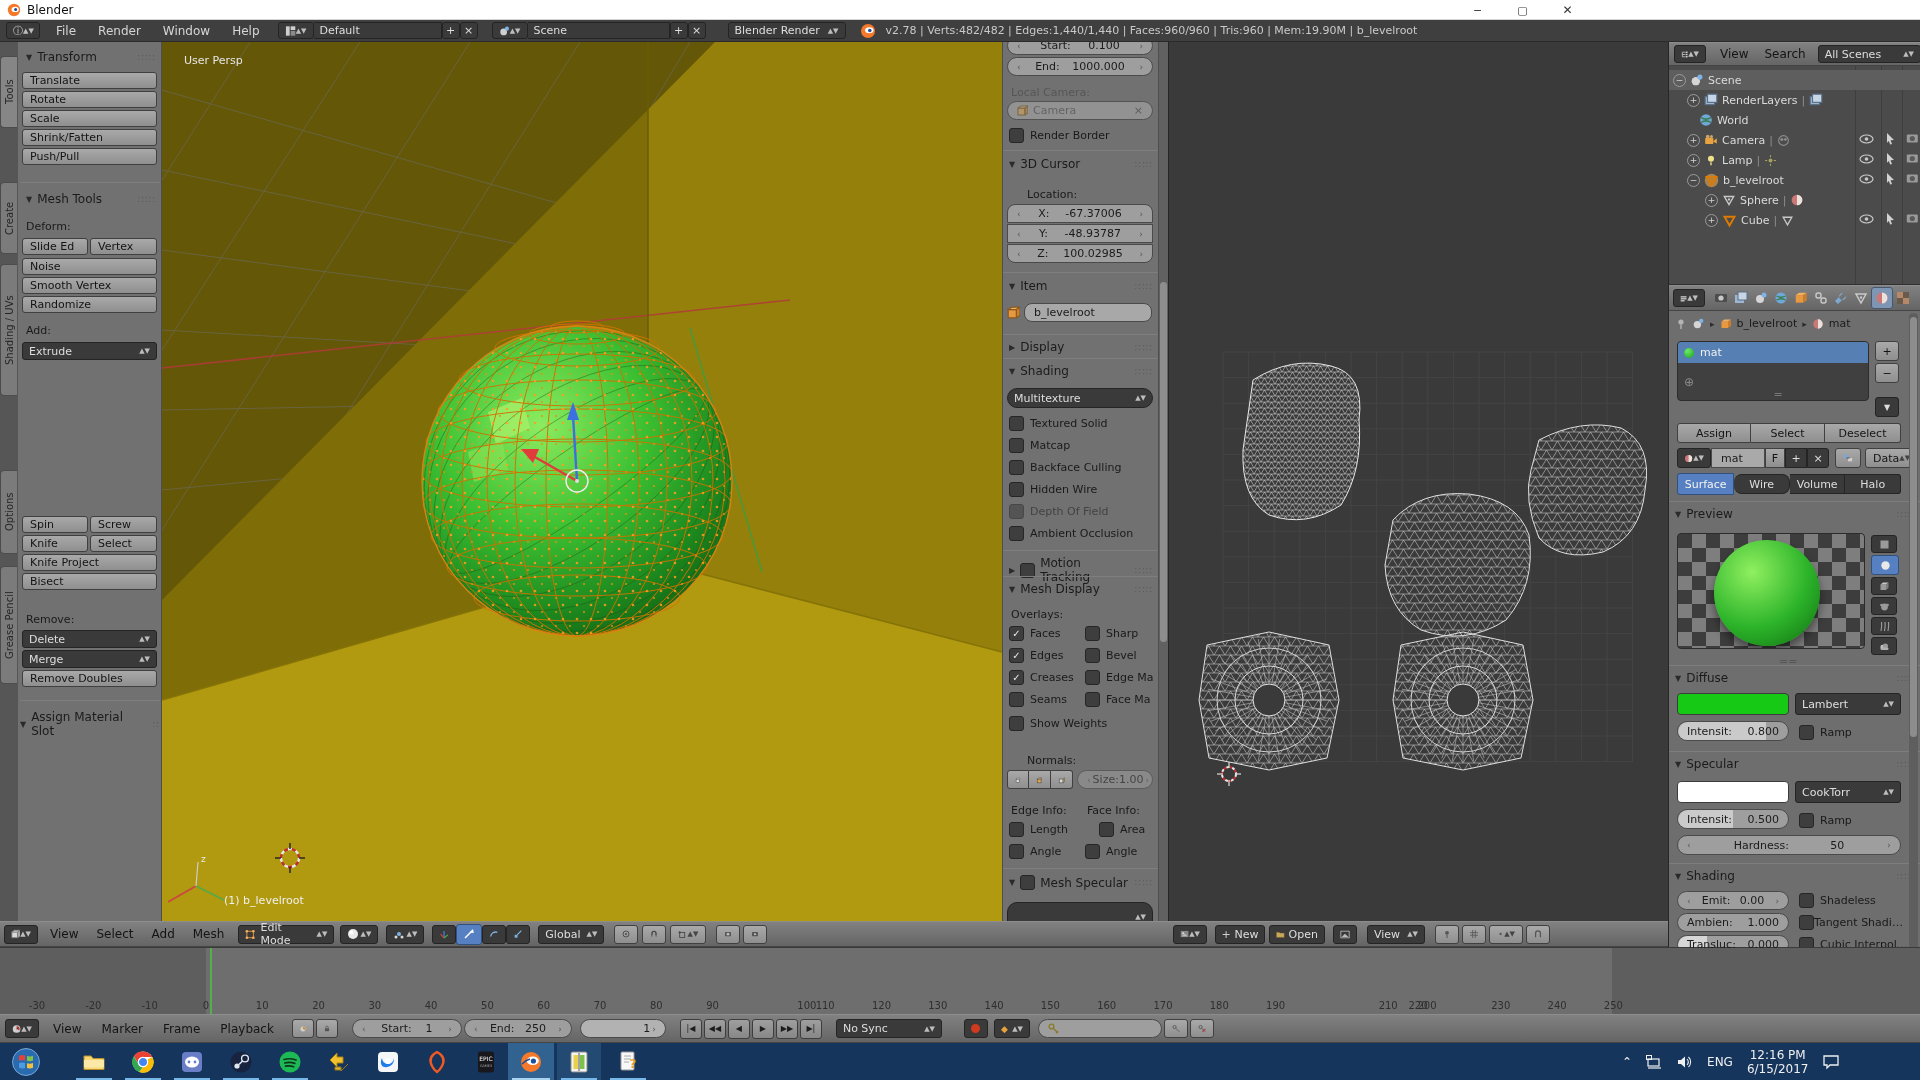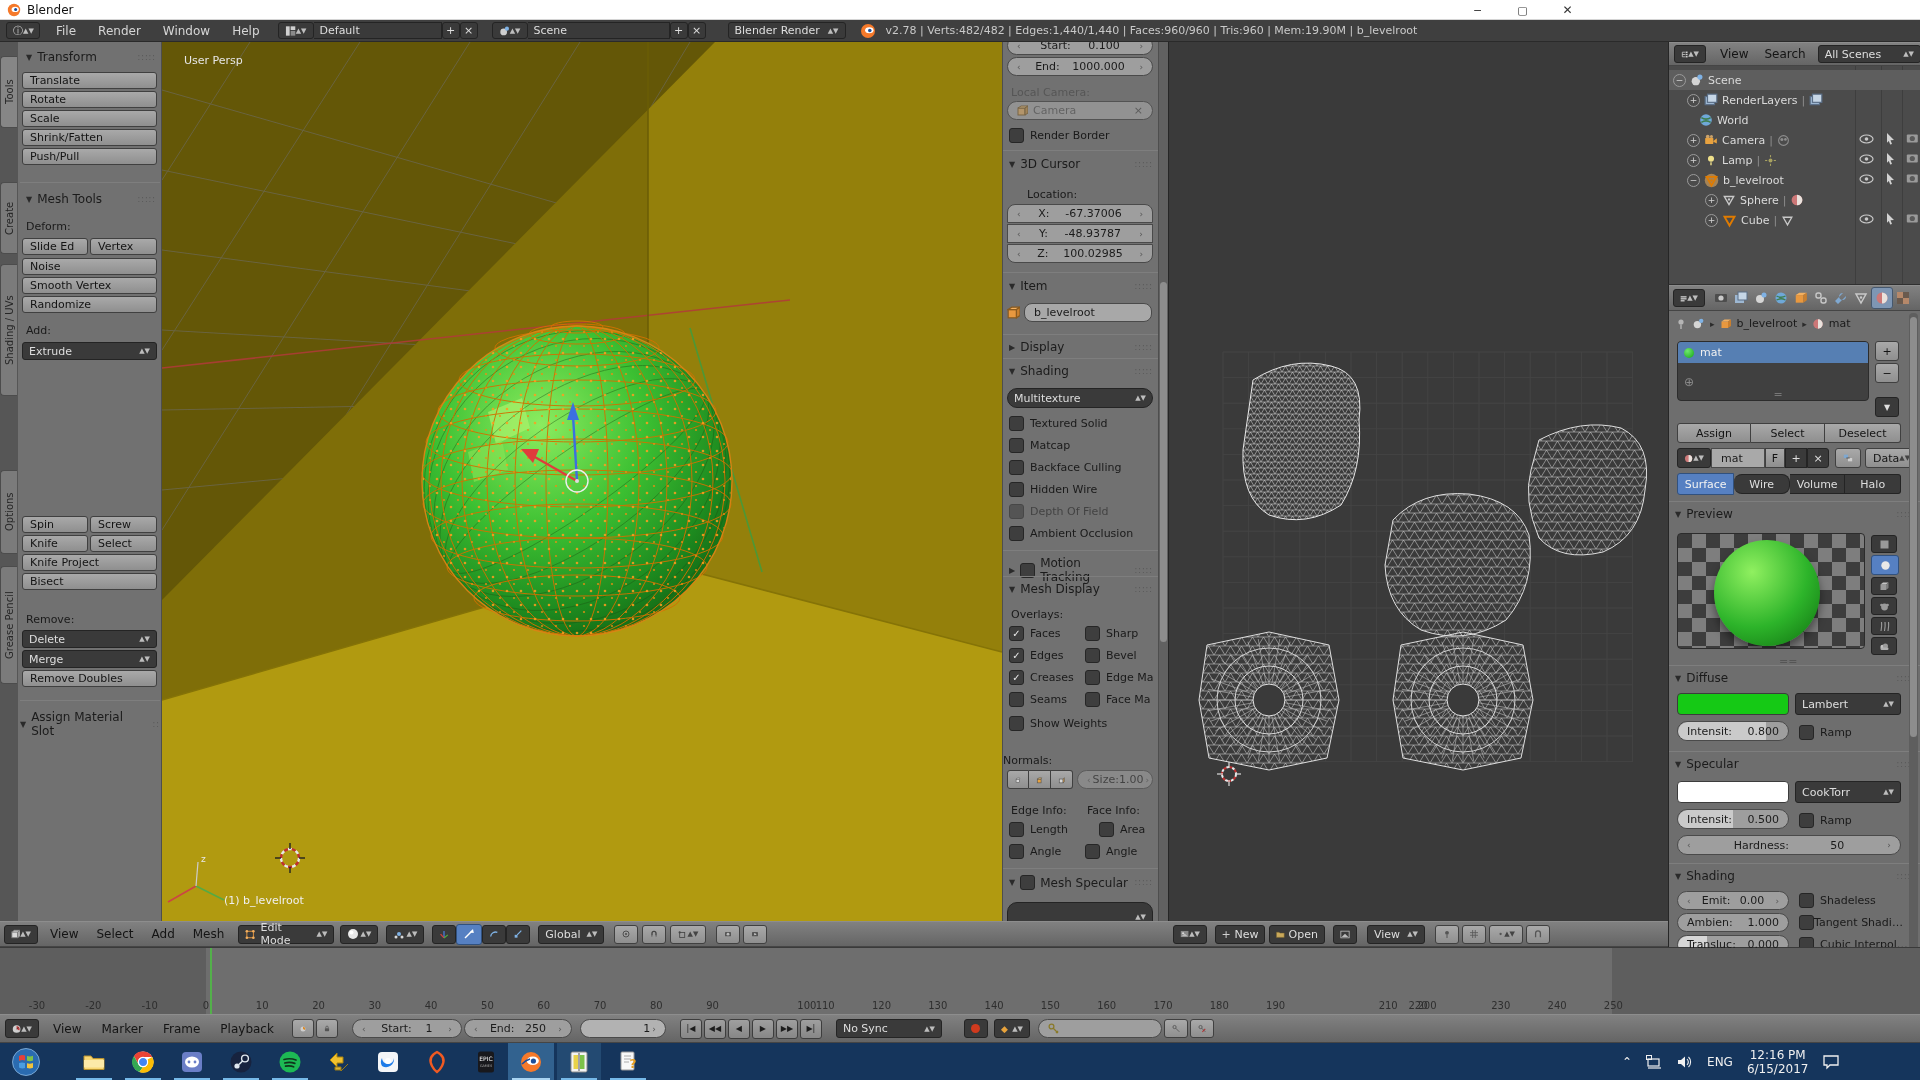--- a/index.html
+++ b/index.html
@@ -468,21 +468,21 @@
         <span class="lbl">Seams</span>
       </div>
     <div class="P flex" style="left:82px;top:650px;gap:6px;">
         <span class="cb"></span>
         <span class="lbl">Face Ma</span>
       </div>
     <div class="P flex" style="left:6px;top:674px;gap:6px;">
         <span class="cb"></span>
         <span class="lbl">Show Weights</span>
       </div>
-    <span class="lbl P" style="left:0;top:712px;">Normals:</span>
+    <span class="lbl P" style="left:24px;top:712px;">Normals:</span>
     <div class="P flex" style="left:4px;top:728px;">
       <div class="wbtn center" style="width:22px;height:19px;border-radius:3px 0 0 3px;">
         <svg width="12" height="12" viewBox="0 0 11 11">
             <rect x="2" y="4" width="6" height="6" fill="#d8d8d8" stroke="#555"></rect>
             <polygon points="2,4 5,2 9,2 8,4" fill="#eee" stroke="#555"></polygon>
           </svg>
       </div>
       <div class="wbtn center" style="width:22px;height:19px;border-radius:0;border-left:none;">
         <svg width="12" height="12" viewBox="0 0 11 11">
             <rect x="2" y="4" width="6" height="6" fill="#e8a23f" stroke="#555"></rect>

